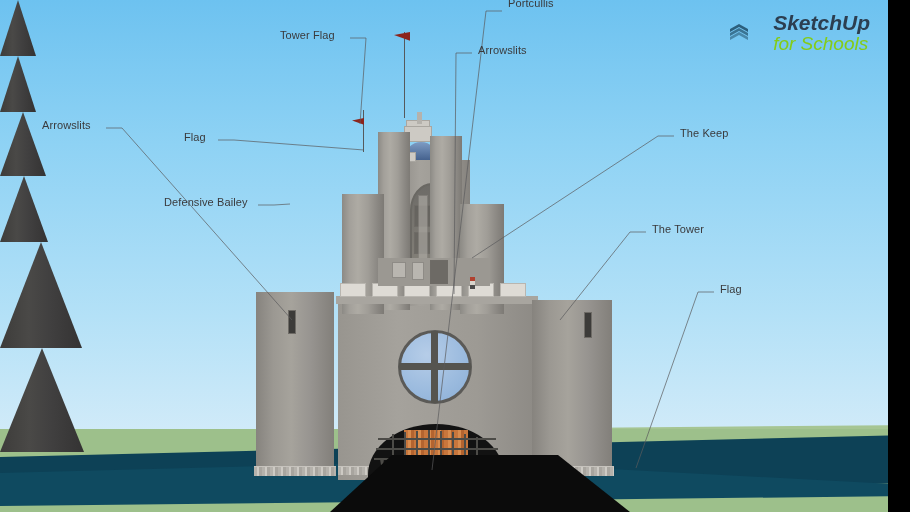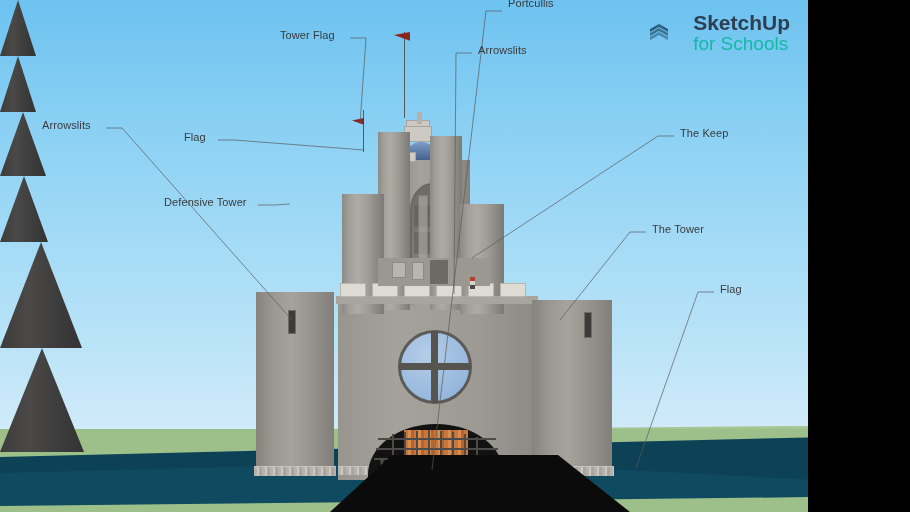--- a/index.html
+++ b/index.html
@@ -1,18 +1,18 @@
 <!DOCTYPE html>
 <html><head>
 <meta charset="utf-8">
 <title>SketchUp for Schools — Castle Model</title>
 <style>
   html,body{margin:0;padding:0;background:#000;}
   #scene{
-    position:relative;width:808px;height:512px;overflow:hidden;
+    position:relative;width:888px;height:512px;overflow:hidden;
     font-family:"Liberation Sans",sans-serif;
     user-select:none;
   }
   
   #sky{
     position:absolute;left:0;top:0;width:910px;height:512px;
     background:linear-gradient(to bottom,#6dc2f0 0%,#8ed2f4 28%,#b4e1f7 62%,#d5ecf9 88%,#e3f1fa 100%);
   }
   
   #ground{
@@ -106,24 +106,24 @@
   }
   .winpane{position:absolute;background:#b9b6b0;border:1px solid #8e8b86;box-sizing:border-box;}
   .darkpane{position:absolute;background:#57555180;border:1px solid #6e6b66;box-sizing:border-box;}
   .person{position:absolute;}
   
   .lbl{
     position:absolute;color:#3a3a3c;font-size:11px;white-space:nowrap;letter-spacing:.1px;
   }
   svg.leader{position:absolute;left:0;top:0;width:910px;height:512px;overflow:visible;pointer-events:none;}
   
-  #logo{position:absolute;right:18px;top:12px;display:flex;align-items:center;gap:19px;}
+  #logo{position:absolute;right:18px;top:12px;display:flex;align-items:center;gap:19px;font-style:italic;}
   #logo .txt{line-height:1.05;}
   #logo .t1{font-size:21px;font-weight:bold;color:#2c3e50;}
-  #logo .t2{font-size:19px;color:#14b8a6;}
+  #logo .t2{font-size:19px;color:#84cc16;}
 </style>
 </head>
 <body>
 
 <div id="scene">
 
   <div id="sky"></div>
   <div id="ground-slope"></div>
   <div id="ground"></div>
   <div id="moat"></div>
@@ -248,21 +248,21 @@
       </g>
   </svg>
 
   <div>
     <div class="lbl" style="left:508px;top:-3px;">Portcullis</div>
     <div class="lbl" style="left:280px;top:29px;">Tower Flag</div>
     <div class="lbl" style="left:478px;top:44px;">Arrowslits</div>
     <div class="lbl" style="left:42px;top:119px;">Arrowslits</div>
     <div class="lbl" style="left:184px;top:131px;">Flag</div>
     <div class="lbl" style="left:680px;top:127px;">The Keep</div>
-    <div class="lbl" style="left:164px;top:196px;">Defensive Tower</div>
+    <div class="lbl" style="left:164px;top:196px;">Defensive Bailey</div>
     <div class="lbl" style="left:652px;top:223px;">The Tower</div>
     <div class="lbl" style="left:720px;top:283px;">Flag</div>
   </div>
 
   <div id="logo">
     <svg width="30" height="30" viewBox="0 0 30 30">
       <g fill="#2c5f7c">
         <path d="M6 11 L15 6 L24 11 L24 14 L15 9 L6 14 Z"></path>
         <path d="M6 15 L15 10 L24 15 L24 18 L15 13 L6 18 Z" opacity="0.8"></path>
         <path d="M6 19 L15 14 L24 19 L24 22 L15 17 L6 22 Z" opacity="0.6"></path>

